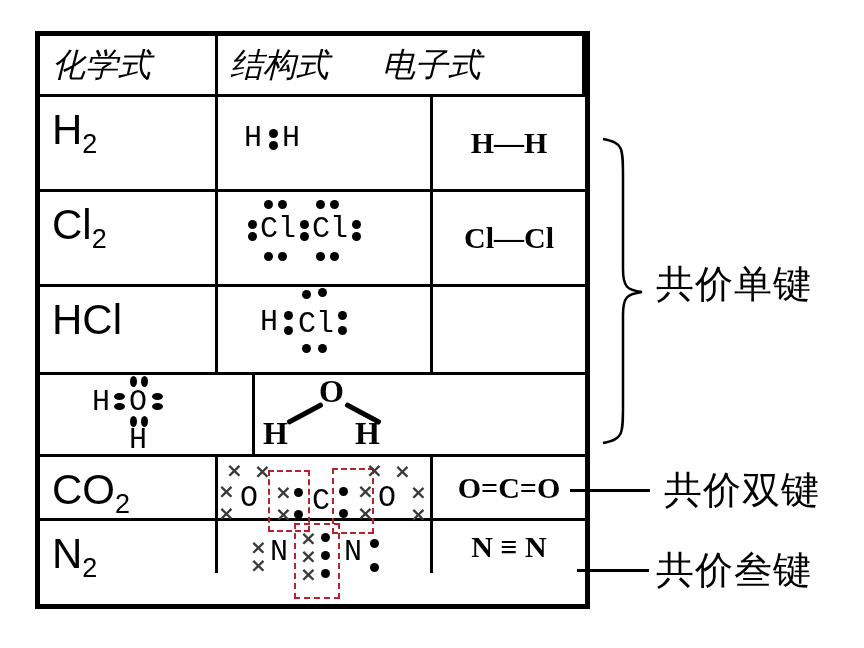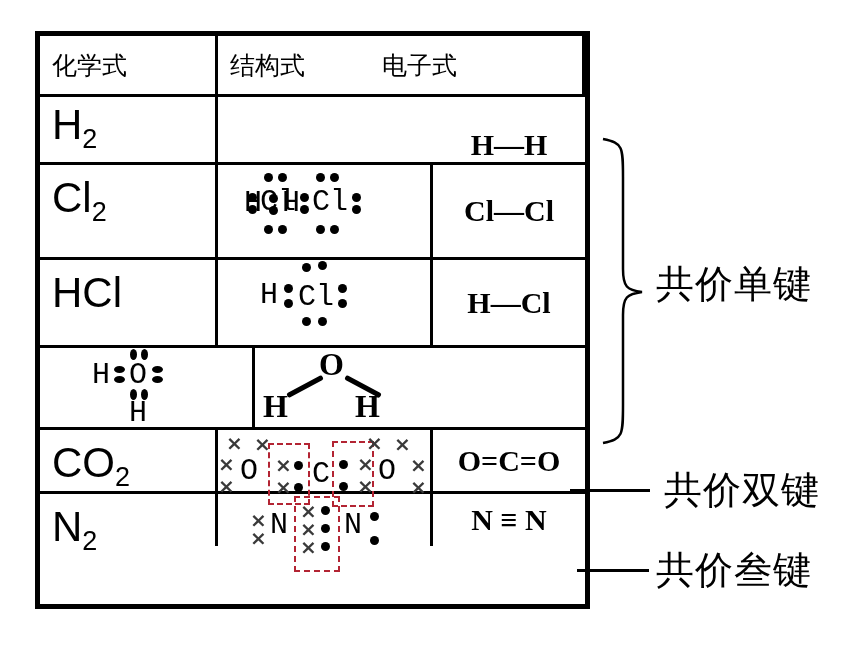--- a/index.html
+++ b/index.html
@@ -11,22 +11,22 @@
     position:absolute;left:35px;top:31px;width:555px;height:578px;
     border:5px solid #000;box-sizing:border-box;background:#fff;
   }
   .row{display:flex;box-sizing:border-box;border-bottom:3px solid #000;position:relative;overflow:visible;}
   .row.last{border-bottom:none;}
   .cell{box-sizing:border-box;position:relative;overflow:visible;}
   .c1{width:178px;border-right:3px solid #000;}
   .c2{width:215px;border-right:3px solid #000;}
   .c3{width:152px;}
   .th{
-    font-family:"Liberation Serif",serif;font-size:25px;
-    display:flex;align-items:center;padding-left:12px;
+    font-family:"Liberation Serif",serif;font-size:33px;
+    display:flex;align-items:center;padding-left:12px;font-style:italic;
   }
   .header{height:61px;}
   .fcell{padding:10px 0 0 12px;font-size:42px;line-height:46px;}
   .f-sub{font-size:27px;vertical-align:-9px;}
   .e-atom{
     position:absolute;font-family:"Liberation Mono",monospace;
     font-size:30px;line-height:30px;color:#000;white-space:pre;
   }
   .s-atom{
     position:absolute;font-family:"Liberation Serif",serif;font-weight:bold;
@@ -57,21 +57,21 @@
 </head>
 <body>
 
 <div class="chem-table">
   <div class="row header">
     <div class="cell c1 th">化学式</div>
     <div class="cell c3 th">结构式</div>
     <div class="cell c2 th">电子式</div>
   </div>
   <div id="rows">
-      <div class="row" style="height: 68px; align-items: flex-end;">
+      <div class="row" style="height: 95px;">
         <div class="cell c1 fcell"><span class="f-main">H</span><span class="f-sub">2</span></div>
         <div class="cell c2">
           <div class="ecell">
             <span class="e-atom" style="left: 26px; top: 26px;">H</span>
             <span class="e-dot" style="left: 51px; top: 32px;"></span>
             <span class="e-dot" style="left: 51px; top: 44px;"></span>
             <span class="e-atom" style="left: 64px; top: 26px;">H</span>
           </div>
         </div>
         <div class="cell c3 scell">
@@ -112,23 +112,20 @@
             <span class="e-dot" style="left: 66px; top: 24px;"></span>
             <span class="e-dot" style="left: 66px; top: 39px;"></span>
             <span class="e-atom" style="left: 80px; top: 22px;">Cl</span>
             <span class="e-dot" style="left: 84px; top: 3px;"></span>
             <span class="e-dot" style="left: 100px; top: 1px;"></span>
             <span class="e-dot" style="left: 120px; top: 24px;"></span>
             <span class="e-dot" style="left: 120px; top: 39px;"></span>
             <span class="e-dot" style="left: 84px; top: 57px;"></span>
             <span class="e-dot" style="left: 100px; top: 57px;"></span>
           </div>
-        </div>
-        <div class="cell c3 scell">
-          <span class="s-text">H—Cl</span>
         </div>
       </div>
       <div class="row" style="height: 82px;">
         <div class="cell c2">
           <div class="ecell">
             <span class="e-dot" style="width: 7px; height: 11px; left: 90px; top: 1px;"></span>
             <span class="e-dot" style="width: 7px; height: 11px; left: 101px; top: 1px;"></span>
             <span class="e-atom" style="left: 52px; top: 12px;">H</span>
             <span class="e-dot" style="width: 11px; height: 7px; left: 74px; top: 18px;"></span>
             <span class="e-dot" style="width: 11px; height: 7px; left: 74px; top: 28px;"></span>

